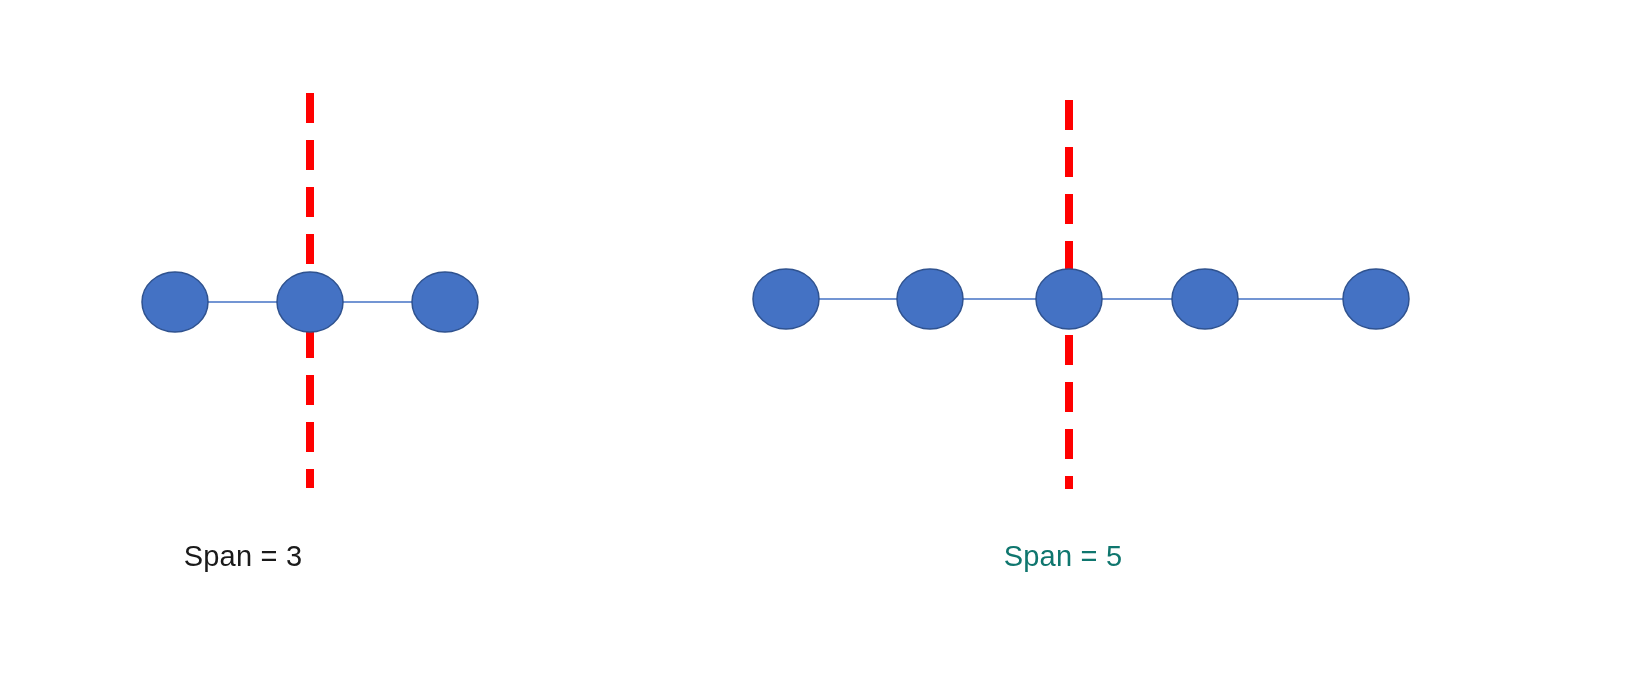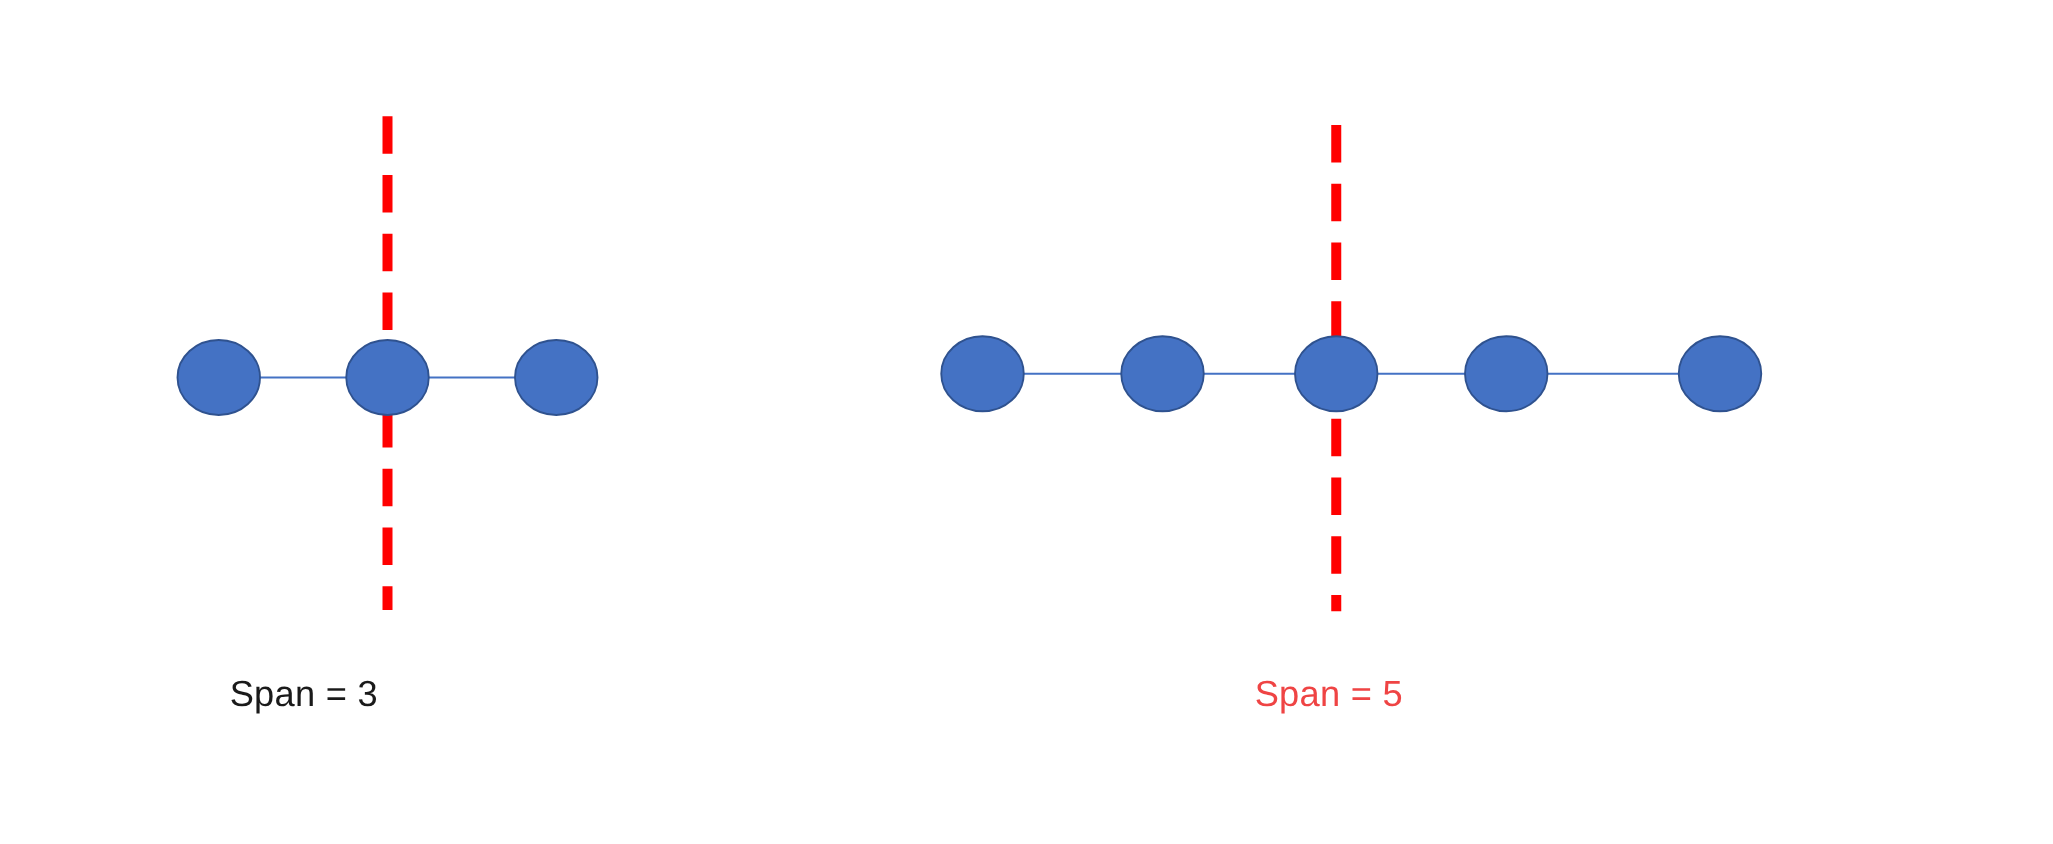--- a/index.html
+++ b/index.html
@@ -54,14 +54,14 @@
         <ellipse cx="786" cy="299" rx="33" ry="30" fill="#4472C4" stroke="#2F528F" stroke-width="1.5"></ellipse>
         <ellipse cx="930" cy="299" rx="33" ry="30" fill="#4472C4" stroke="#2F528F" stroke-width="1.5"></ellipse>
         <ellipse cx="1069" cy="299" rx="33" ry="30" fill="#4472C4" stroke="#2F528F" stroke-width="1.5"></ellipse>
         <ellipse cx="1205" cy="299" rx="33" ry="30" fill="#4472C4" stroke="#2F528F" stroke-width="1.5"></ellipse>
         <ellipse cx="1376" cy="299" rx="33" ry="30" fill="#4472C4" stroke="#2F528F" stroke-width="1.5"></ellipse>
       </g>
     </svg>
 
   <div class="diagram-label" style="left: 243px; top: 556px; color: rgb(26, 26, 26);">Span = 3</div>
 
-  <div class="diagram-label" style="left: 1063px; top: 556px; color: #ef4444;">Span = 5</div>
+  <div class="diagram-label" style="left: 1063px; top: 556px; color: #0f766e;">Span = 5</div>
 </div>
 
 </body></html>

